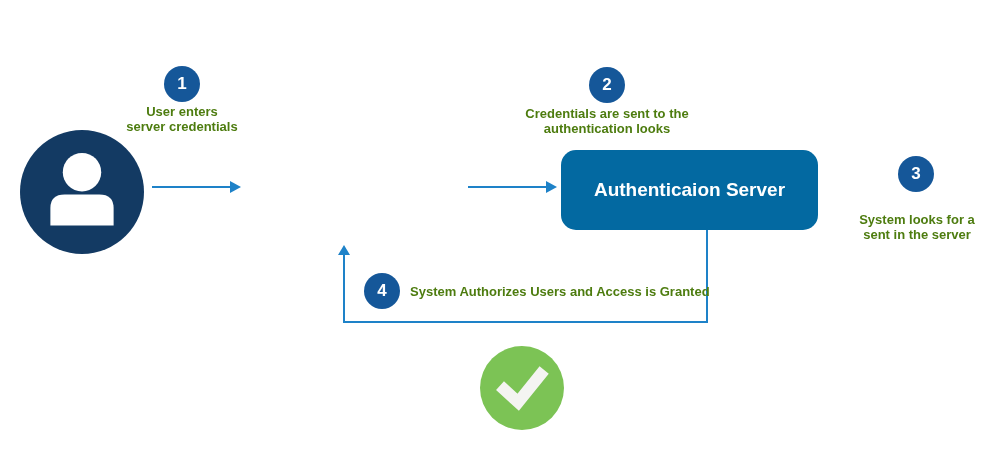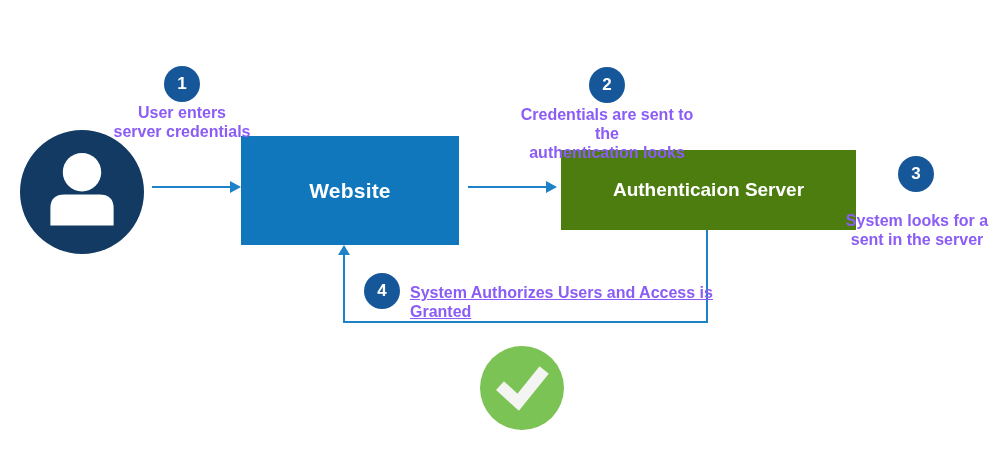--- a/index.html
+++ b/index.html
@@ -29,24 +29,25 @@
   }
   .box.website {
     left: 241px; top: 136px;
     width: 218px; height: 109px;
     background: #1077BC;
     font-size: 21px;
     letter-spacing: 0.2px;
   }
   .box.auth-server {
     left: 561px; top: 150px;
-    width: 295px; height: 80px;
-    background: #4d7c0f;
+    width: 257px; height: 80px;
+    background: #0369a1;
     font-size: 19px;
     line-height: 1.32;
+    border-radius: 15px;
   }
 
   
   .step-circle {
     position: absolute;
     width: 36px; height: 36px;
     border-radius: 50%;
     background: #155799;
     color: #ffffff;
     font-size: 17px;
@@ -56,30 +57,30 @@
     justify-content: center;
   }
   .step-circle.c1 { left: 164px; top: 66px; }
   .step-circle.c2 { left: 589px; top: 67px; }
   .step-circle.c3 { left: 898px; top: 156px; }
   .step-circle.c4 { left: 364px; top: 273px; }
 
   
   .step-label {
     position: absolute;
-    color: #8b5cf6;
-    font-size: 16px;
+    color: #4d7c0f;
+    font-size: 13px;
     font-weight: bold;
     line-height: 1.18;
     text-align: center;
   }
   .step-label.l1 { left: 107px; top: 104px; width: 150px; }
   .step-label.l2 { left: 507px; top: 106px; width: 200px; }
   .step-label.l3 { left: 842px; top: 212px; width: 150px; }
-  .step-label.l4 { left: 410px; top: 284px; width: 330px; text-align: left; text-decoration: underline; }
+  .step-label.l4 { left: 410px; top: 284px; width: 330px; text-align: left; }
 
   
   .shaft-h {
     position: absolute;
     height: 2px;
     background: #1E82C8;
   }
   .shaft-v {
     position: absolute;
     width: 2px;
@@ -122,23 +123,20 @@
 
   <svg class="avatar" viewBox="0 0 100 100" aria-hidden="true">
     <circle cx="50" cy="50" r="50" fill="#133A63"></circle>
     <circle cx="50" cy="34" r="15.5" fill="#ffffff"></circle>
     <path d="M24.5 77 L24.5 63 Q24.5 52 36 52 L64 52 Q75.5 52 75.5 63 L75.5 77 Z" fill="#ffffff"></path>
   </svg>
 
   <span class="shaft-h arr1-shaft"></span>
   <span class="head-right arr1-head"></span>
 
-  <div class="box website">
-    <span>Website</span>
-  </div>
 
   <span class="shaft-h arr2-shaft"></span>
   <span class="head-right arr2-head"></span>
 
   <div class="box auth-server">
     <span>
       <span>Authenticaion Server</span><br>
     </span>
   </div>
 

